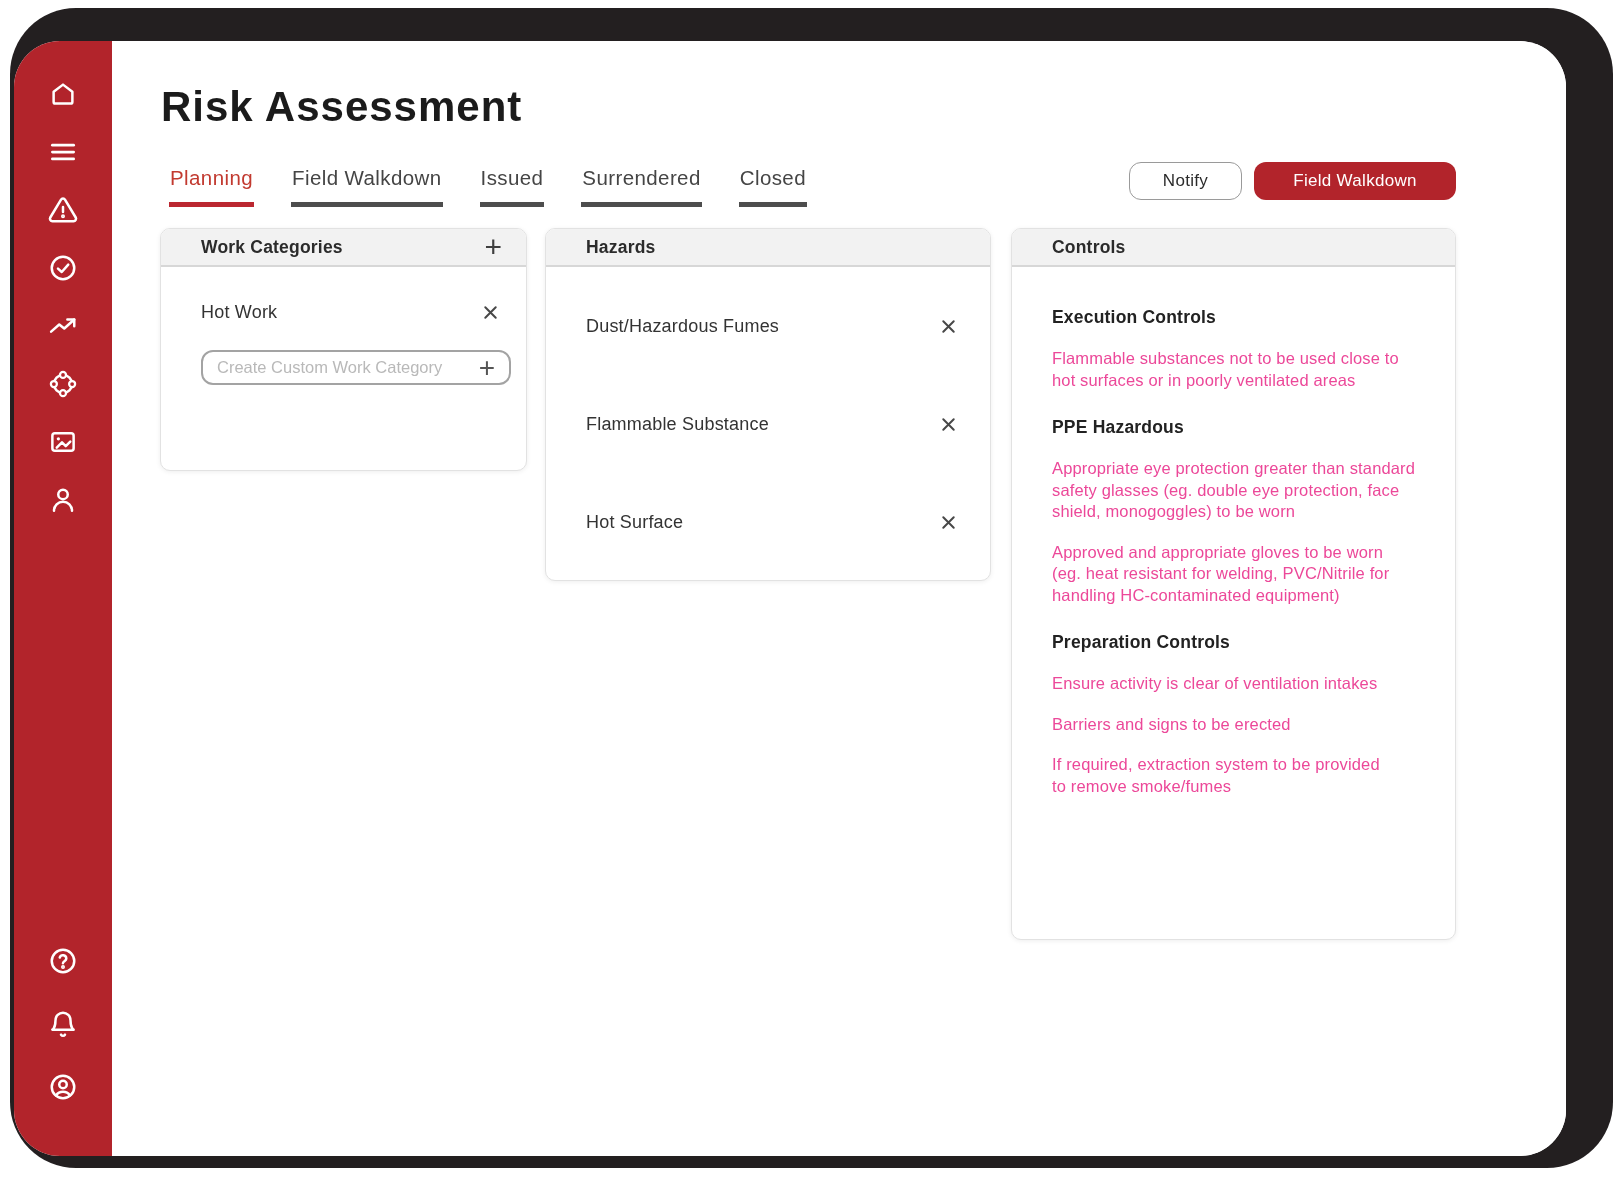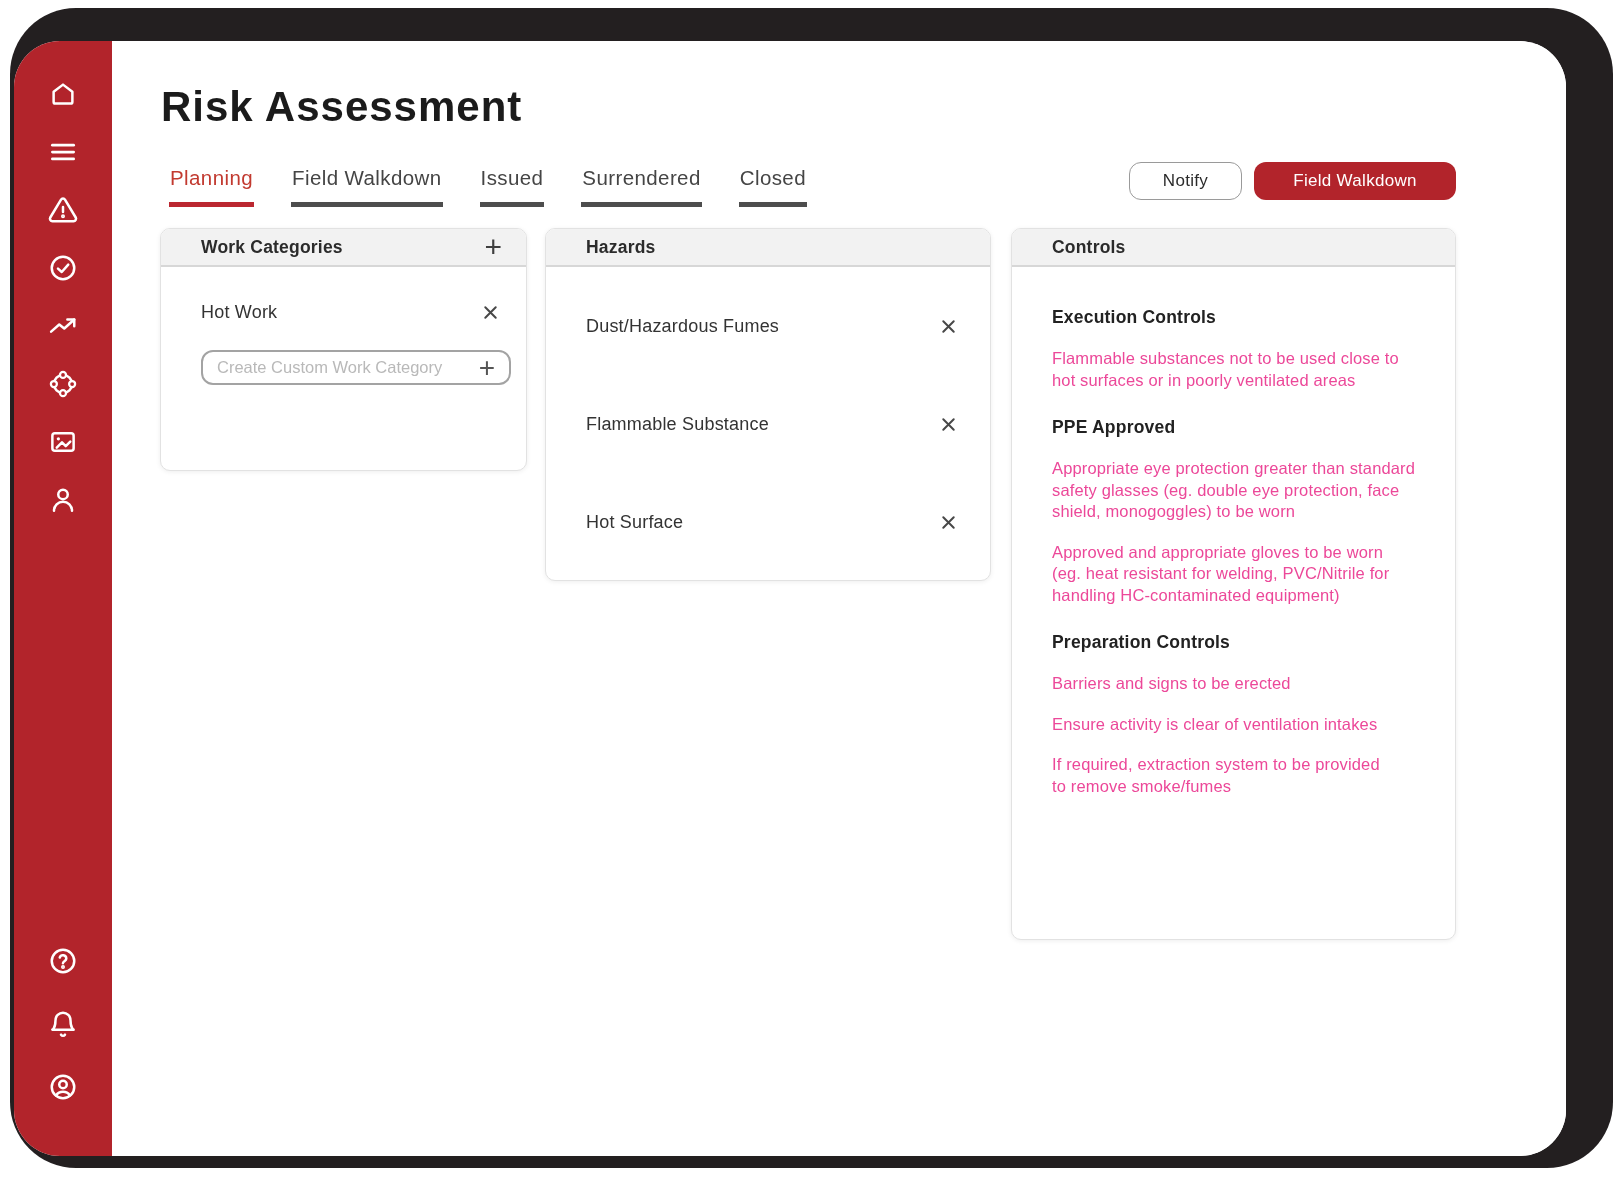--- a/index.html
+++ b/index.html
@@ -217,30 +217,30 @@
         </section>
 
         <section class="panel panel-ct">
           <div class="panel-header">
             <span>Controls</span>
           </div>
           <div class="ct-body" id="ct-body">
               <h3 class="ct-heading">Execution Controls</h3>
               <p class="ct-p">Flammable substances not to be used close to
 hot surfaces or in poorly ventilated areas</p>
-              <h3 class="ct-heading">PPE Approved</h3>
+              <h3 class="ct-heading">PPE Hazardous</h3>
               <p class="ct-p">Appropriate eye protection greater than standard
 safety glasses (eg. double eye protection, face
 shield, monogoggles) to be worn</p>
               <p class="ct-p">Approved and appropriate gloves to be worn
 (eg. heat resistant for welding, PVC/Nitrile for
 handling HC-contaminated equipment)</p>
               <h3 class="ct-heading">Preparation Controls</h3>
+              <p class="ct-p">Ensure activity is clear of ventilation intakes</p>
               <p class="ct-p">Barriers and signs to be erected</p>
-              <p class="ct-p">Ensure activity is clear of ventilation intakes</p>
               <p class="ct-p">If required, extraction system to be provided
 to remove smoke/fumes</p>
             </div>
         </section>
       </div>
 
     </div>
   </div>
 </div>
 

